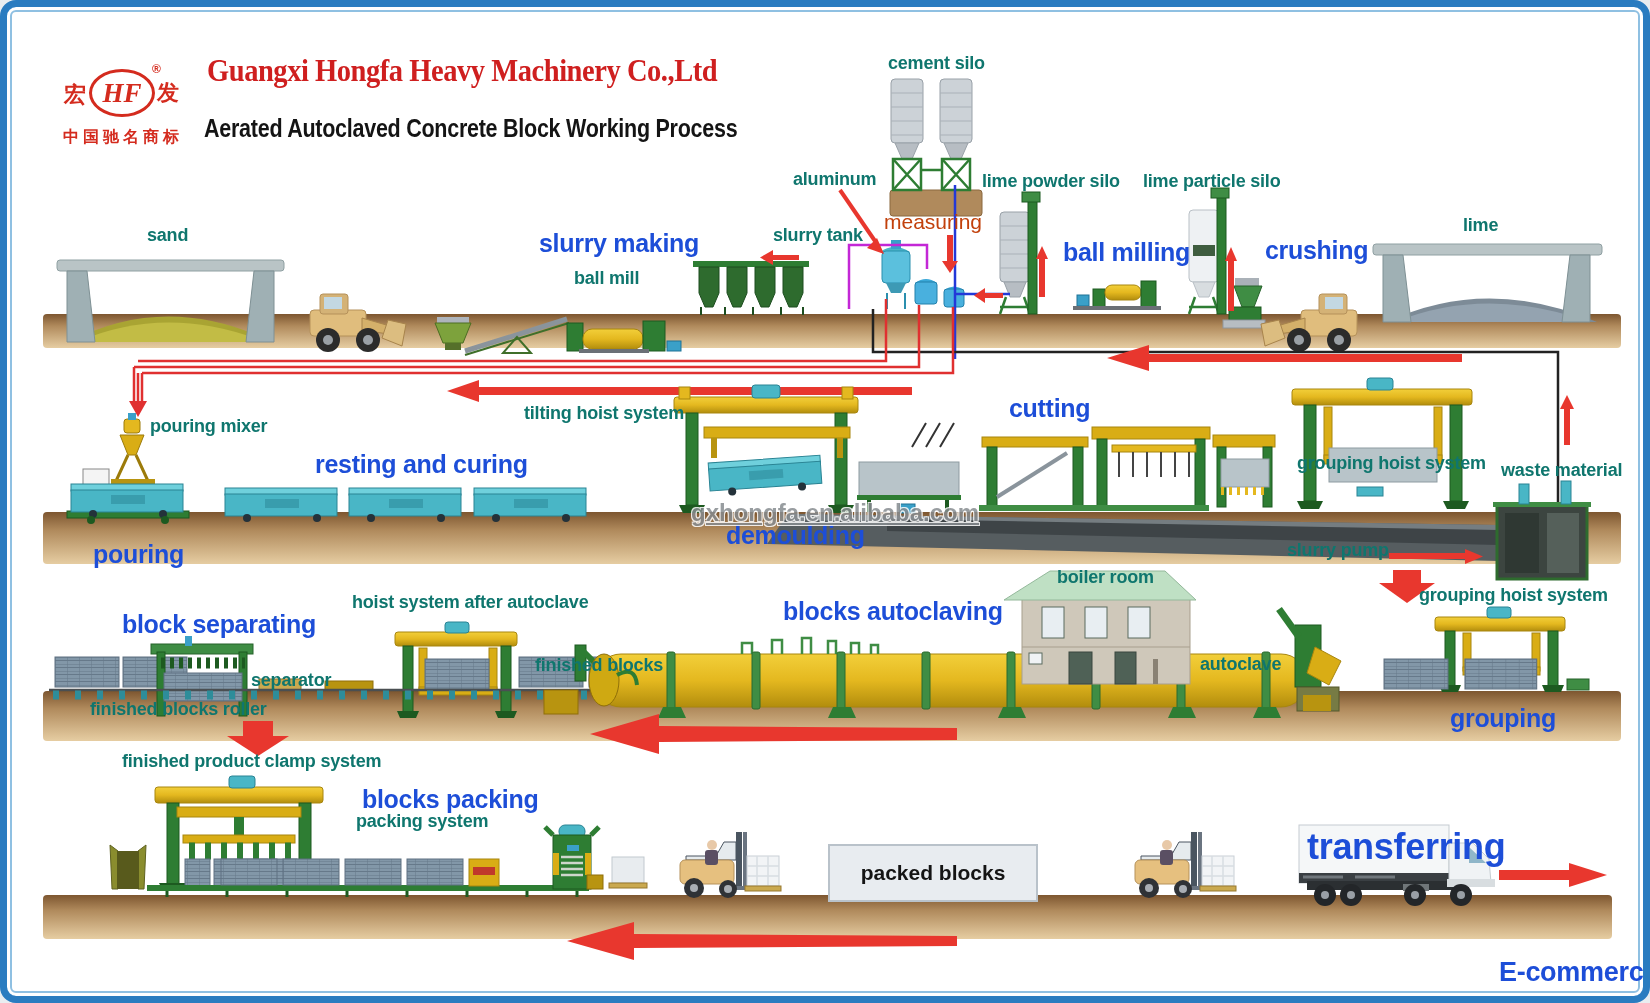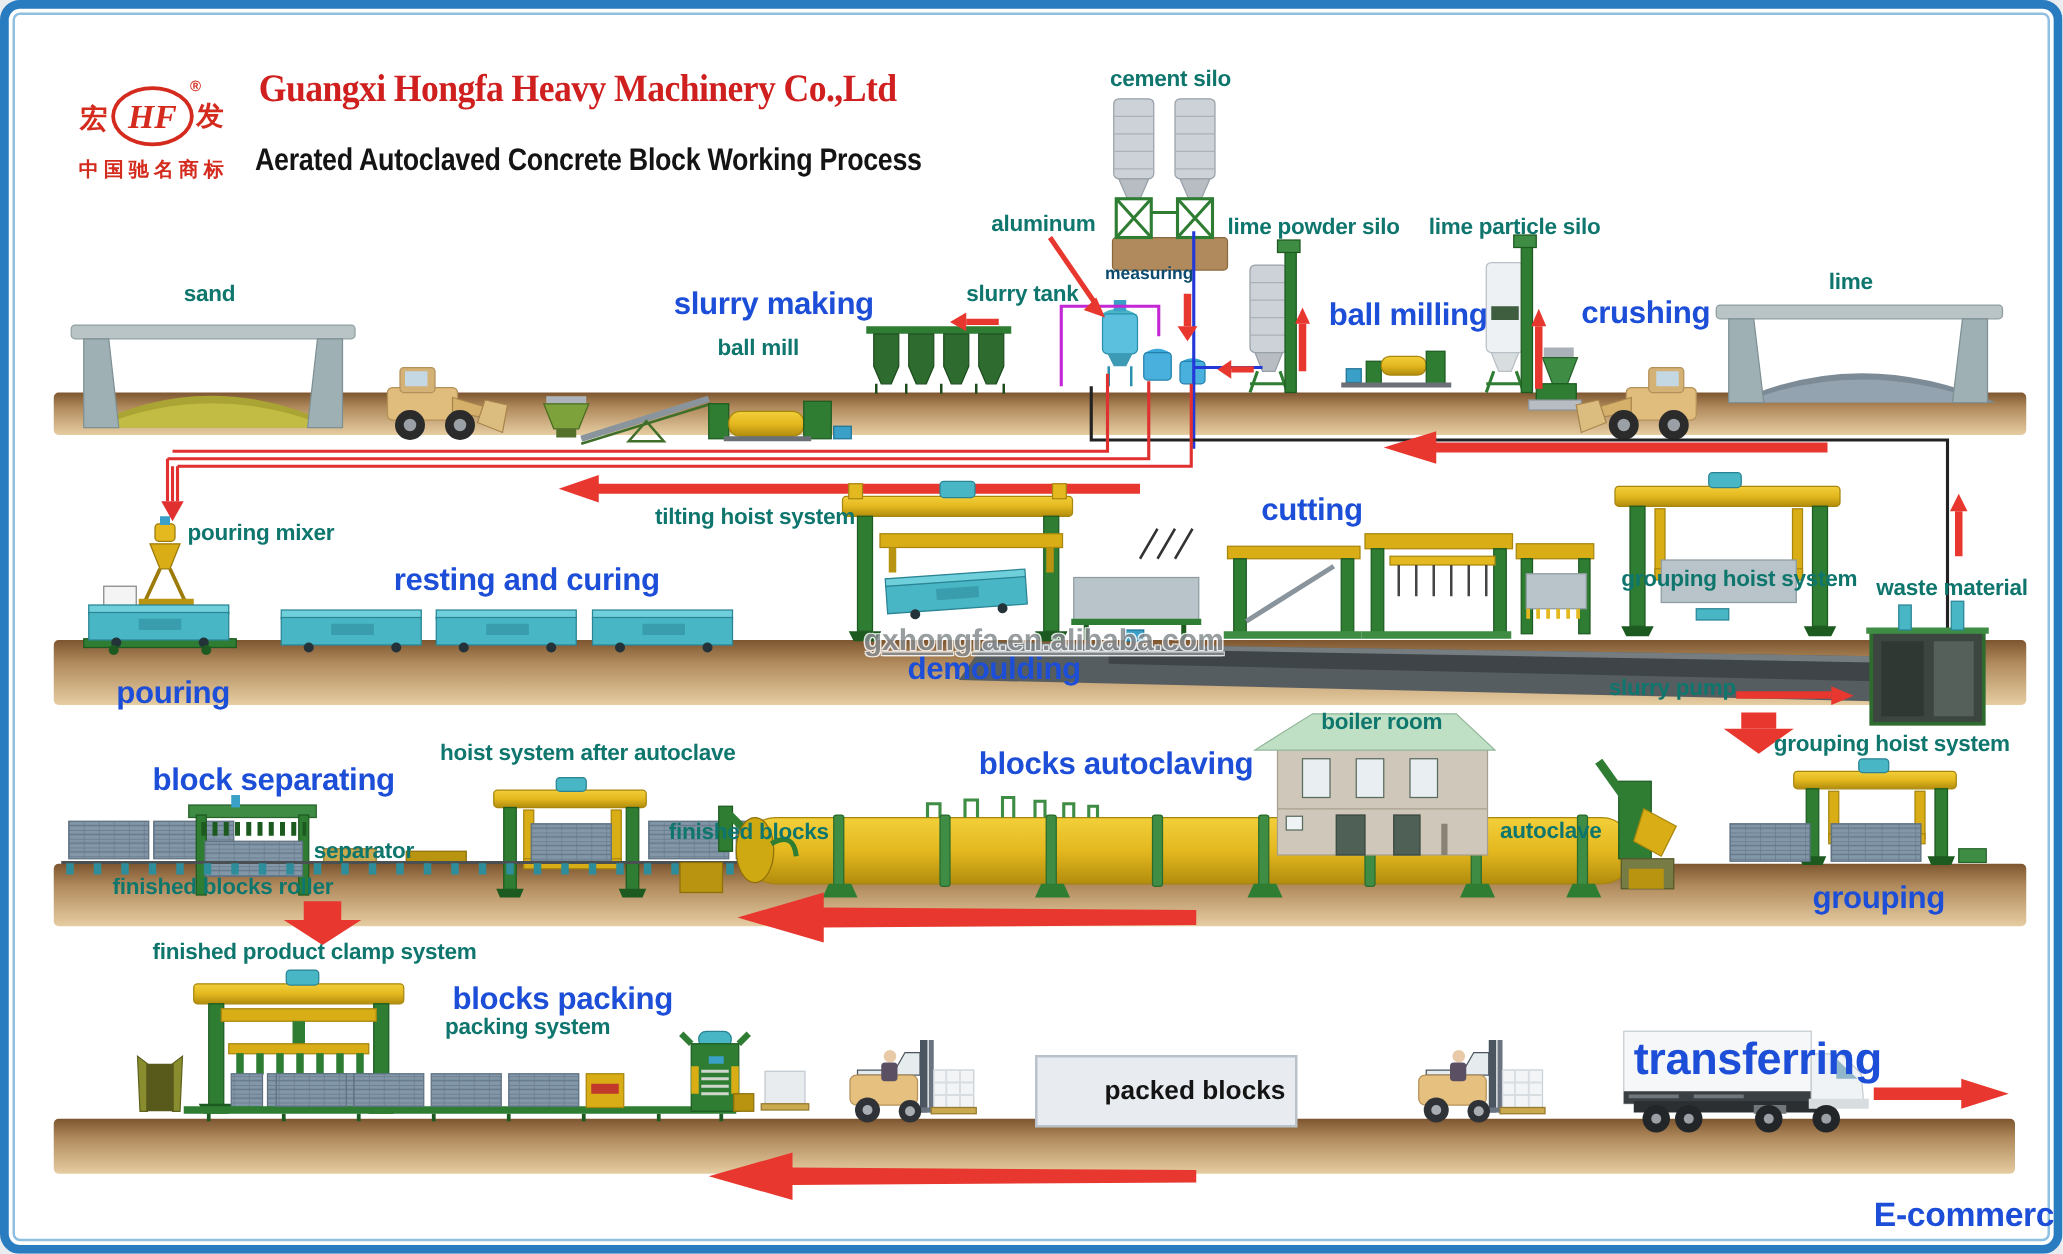--- a/index.html
+++ b/index.html
@@ -3,36 +3,36 @@
 <meta charset="utf-8">
 <style>
   html,body{margin:0;padding:0;background:#e9edf0;font-family:"Liberation Sans",sans-serif;}
   #stage{position:relative;width:1650px;height:1003px;background:#ffffff;overflow:hidden;
          border:7px solid #2a7cc0;border-radius:16px;box-sizing:border-box;
          box-shadow:inset 0 0 0 3px #ffffff, inset 0 0 0 5px #8fc0e2;}
   #machines{position:absolute;left:0;top:0;width:1650px;height:1003px;}
   .lbl{position:absolute;white-space:nowrap;line-height:1.05;z-index:5;}
   .b{font-size:18px;font-weight:700;color:#0f766e;letter-spacing:-0.2px;}
   .r{font-size:25px;font-weight:700;color:#1d4ed8;letter-spacing:-0.3px;}
-  .r-sm{font-size:14px;font-weight:700;color:#0c4a6e;}
+  .r-sm{font-size:21px;font-weight:400;color:#c2410c;}
   .company{font-family:"Liberation Serif",serif;font-size:31px;font-weight:700;color:#cf1f1f;
            transform:scaleX(0.92);transform-origin:left top;letter-spacing:-0.5px;}
   .subtitle{font-size:25px;font-weight:700;color:#141414;transform:scaleX(0.86);
             transform-origin:left top;letter-spacing:-0.3px;}
   .logo-cjk{color:#d42b1e;font-weight:700;}
   .logo-oval{position:absolute;width:60px;height:42px;border:3px solid #d42b1e;border-radius:50%;
              display:flex;align-items:center;justify-content:center;}
   .logo-hf{font-family:"Liberation Serif",serif;font-style:italic;font-weight:700;
            font-size:27px;color:#d42b1e;}
   .logo-caption{letter-spacing:4px;font-size:16px;}
   .watermark{font-size:24px;font-weight:700;color:#878c90;opacity:.85;
              text-shadow:1px 1px 0 #fff,-1px -1px 0 #fff,1px -1px 0 #fff,-1px 1px 0 #fff;}
   .packedbox{position:absolute;left:822px;top:838px;width:208px;height:56px;
              display:flex;align-items:center;justify-content:center;
-             font-size:21px;font-weight:700;color:#141414;z-index:5;margin-left:23px;}
+             font-size:21px;font-weight:700;color:#141414;z-index:5;}
 </style>
 </head>
 <body>
 
 <div id="stage">
 
   <svg id="machines" viewBox="0 0 1650 1003" xmlns="http://www.w3.org/2000/svg">
     <defs>
       <linearGradient id="ground" x1="0" y1="0" x2="0" y2="1">
         <stop offset="0" stop-color="#7d5630"></stop>

